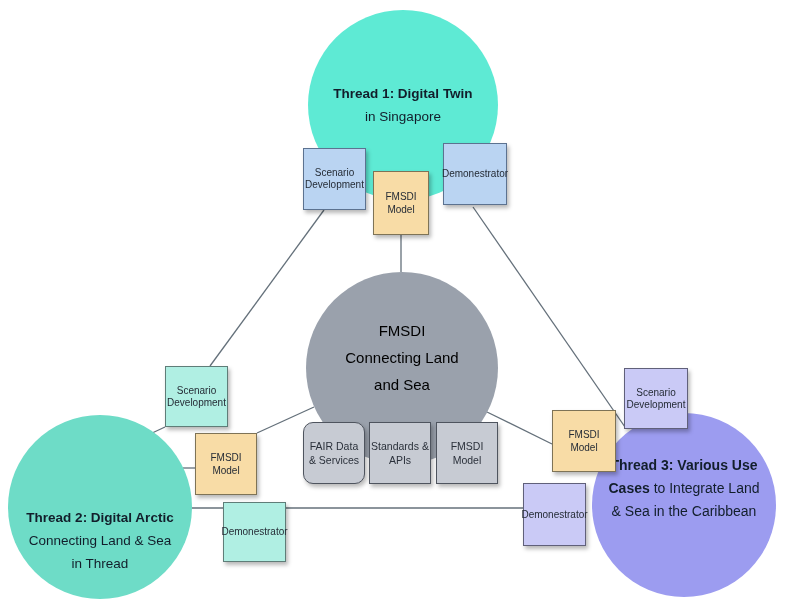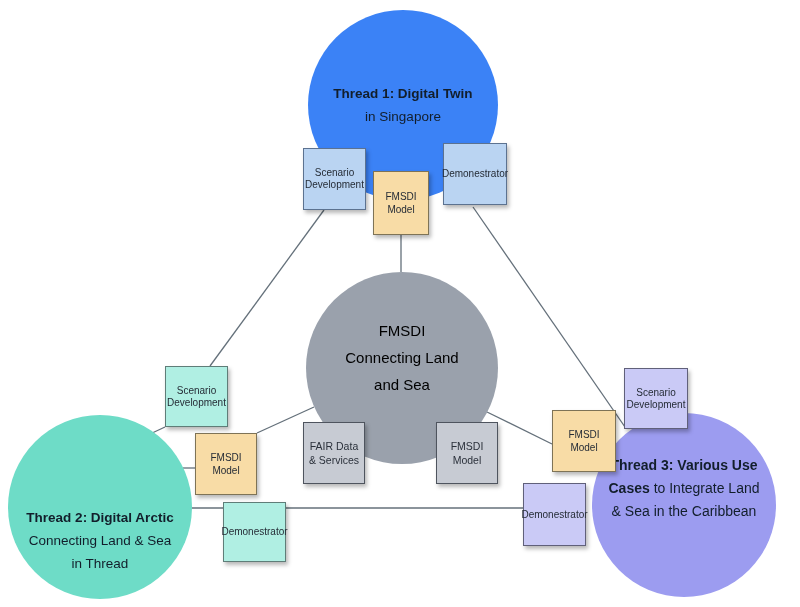--- a/index.html
+++ b/index.html
@@ -59,21 +59,21 @@
       <line x1="165" y1="427" x2="150" y2="434"></line>
       <line x1="473" y1="207" x2="625" y2="427"></line>
       <line x1="401" y1="235" x2="401" y2="272"></line>
       <line x1="314" y1="407" x2="257" y2="433"></line>
       <line x1="487" y1="412" x2="552" y2="444"></line>
       <line x1="183" y1="468" x2="197" y2="468"></line>
       <line x1="192" y1="508" x2="523" y2="508"></line>
     </g>
   </svg>
 
-  <div class="circle c-thread1" style="background: #3b82f6;">
+  <div class="circle c-thread1" style="background: #5eead4;">
     <div class="ctext t1">
       <div class="b">Thread 1: Digital Twin</div>
       <div>in Singapore</div>
     </div>
   </div>
 
   <div class="circle c-center" style="background: rgb(154, 161, 172);">
     <div class="ctext tc">
       <div>FMSDI</div>
       <div>Connecting Land</div>
@@ -120,20 +120,23 @@
   <div class="box box-purple b-right-scenario" style="background: rgb(202, 202, 246);">
     <span>Scenario Development</span>
   </div>
   <div class="box box-orange b-right-fmsdi" style="background: rgb(248, 220, 166);">
     <span>FMSDI Model</span>
   </div>
   <div class="box box-purple b-right-demo" style="background: rgb(202, 202, 246);">
     <span>Demonestrator</span>
   </div>
 
-  <div class="box box-gray b-center-fair" style="background: rgb(199, 203, 211);">
+  <div class="box box-gray b-center-fair" style="background: rgb(199, 203, 211); border-radius: 10px;">
     <span>FAIR Data &amp; Services</span>
+  </div>
+  <div class="box box-gray b-center-standards" style="background: rgb(199, 203, 211);">
+    <span>Standards &amp; APIs</span>
   </div>
   <div class="box box-gray b-center-fmsdi" style="background: rgb(199, 203, 211);">
     <span>FMSDI Model</span>
   </div>
 
 </div>
 
 </body></html>

